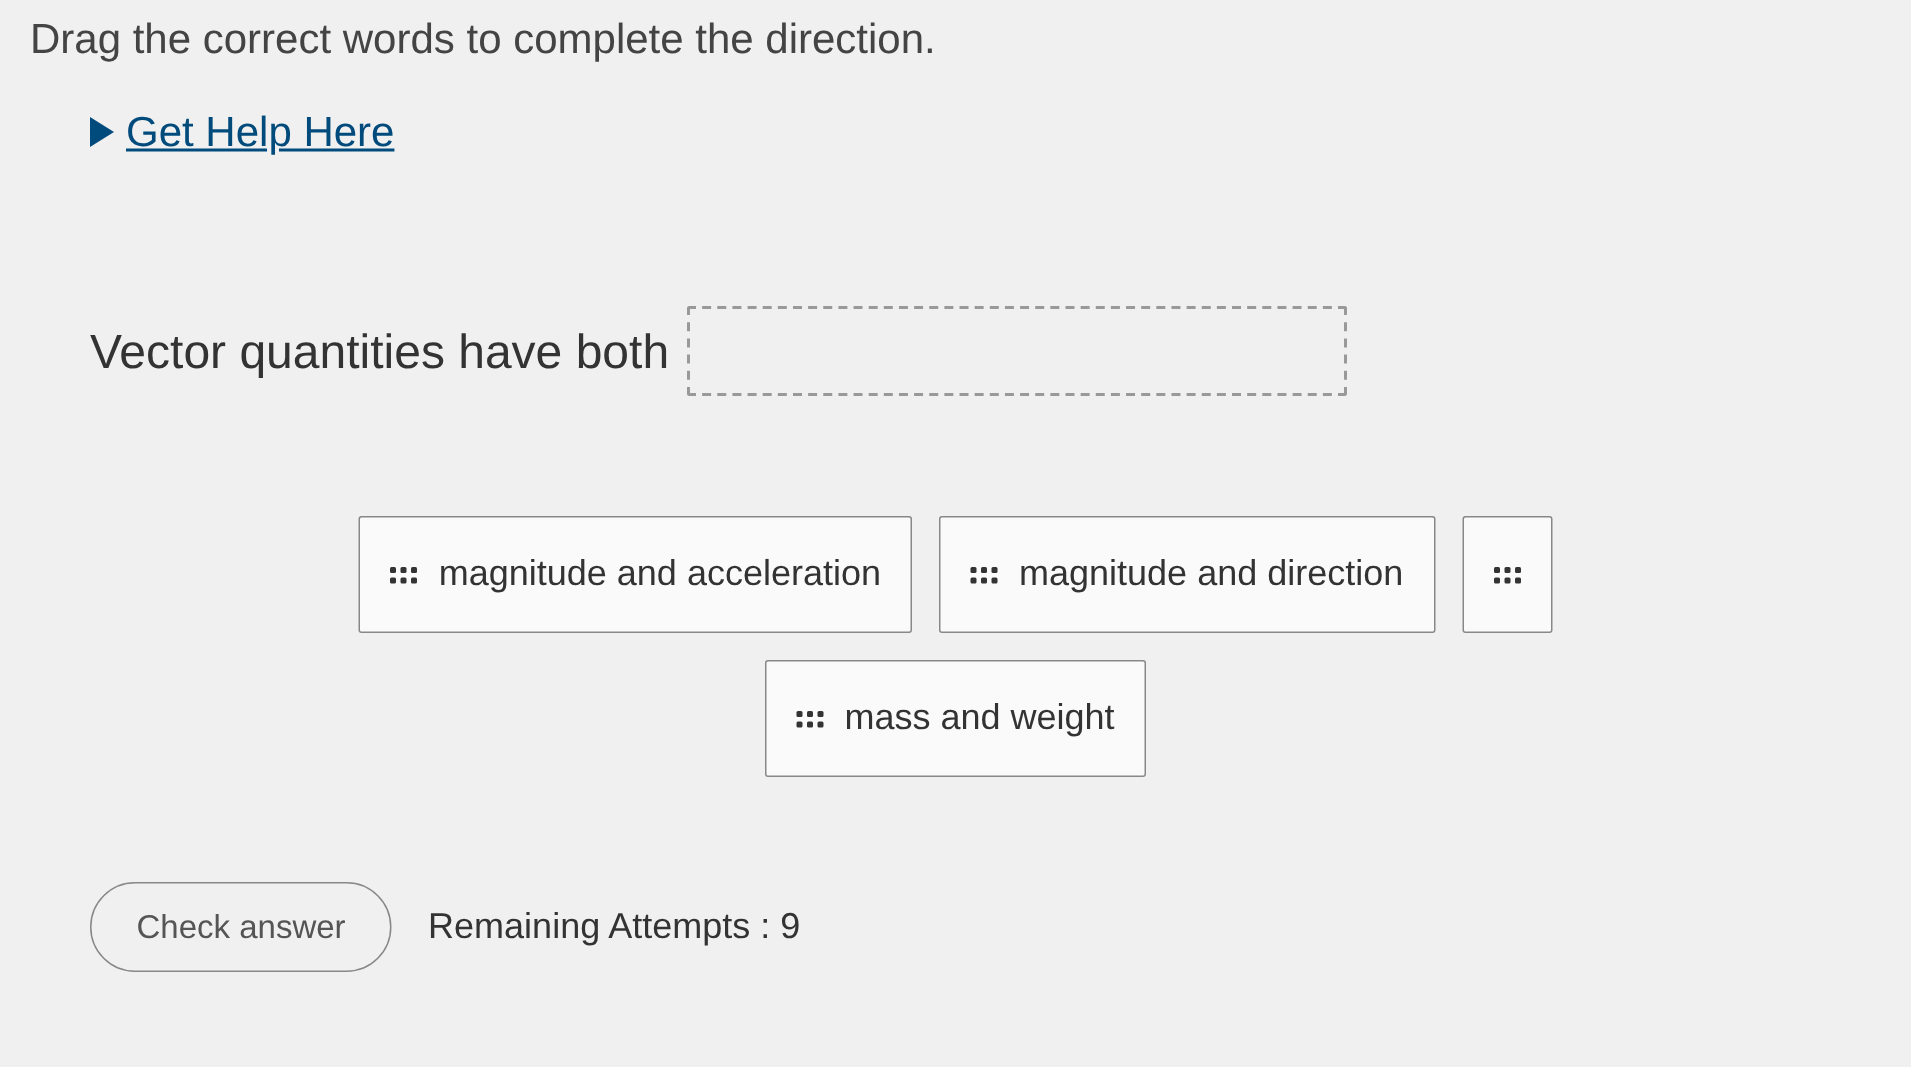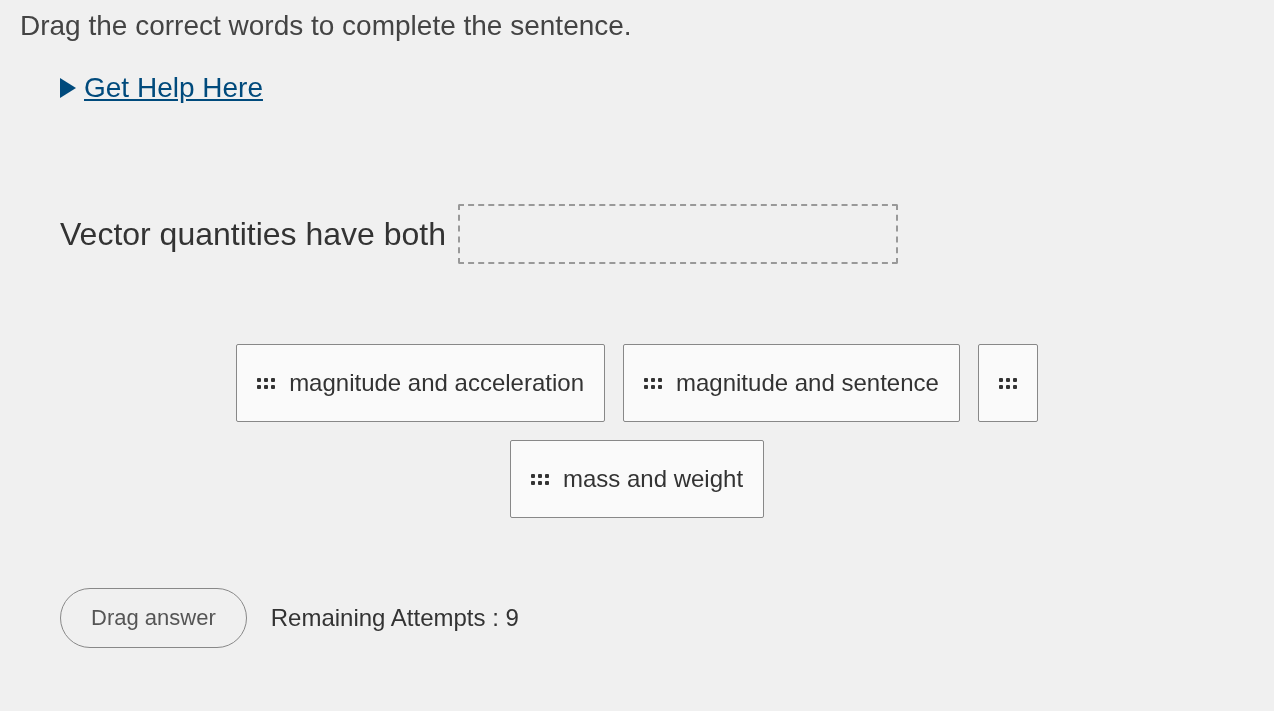--- a/index.html
+++ b/index.html
@@ -114,21 +114,21 @@
       cursor: pointer;
     }
     .attempts-text {
       font-size: 24px;
       color: #333;
     }
   </style>
 </head>
 <body>
 
-<div class="instruction">Drag the correct words to complete the sentence.</div>
+<div class="instruction">Drag the correct words to complete the direction.</div>
 
 <div class="help-link-container">
   <div class="triangle-right"></div>
   <span class="help-link">Get Help Here</span>
 </div>
 
 <div class="sentence-row">
   <span class="sentence-text">Vector quantities have both</span>
   <span class="drop-zone"></span>
 </div>
@@ -147,21 +147,21 @@
   </div>
   <div class="option-card">
     <span class="drag-handle">
       <span class="drag-dot"></span>
         <span class="drag-dot"></span>
         <span class="drag-dot"></span>
       <span class="drag-dot"></span>
         <span class="drag-dot"></span>
         <span class="drag-dot"></span>
     </span>
-    <span>magnitude and sentence</span>
+    <span>magnitude and direction</span>
   </div>
   <div class="option-card">
     <span class="drag-handle">
       <span class="drag-dot"></span>
         <span class="drag-dot"></span>
         <span class="drag-dot"></span>
       <span class="drag-dot"></span>
         <span class="drag-dot"></span>
         <span class="drag-dot"></span>
     </span>
@@ -175,15 +175,15 @@
         <span class="drag-dot"></span>
           <span class="drag-dot"></span>
           <span class="drag-dot"></span>
       </span>
       <span>mass and weight</span>
     </div>
   </div>
 </div>
 
 <div class="footer-row">
-  <button class="check-btn">Drag answer</button>
+  <button class="check-btn">Check answer</button>
   <span class="attempts-text">Remaining Attempts : 9</span>
 </div>
 
 </body></html>

